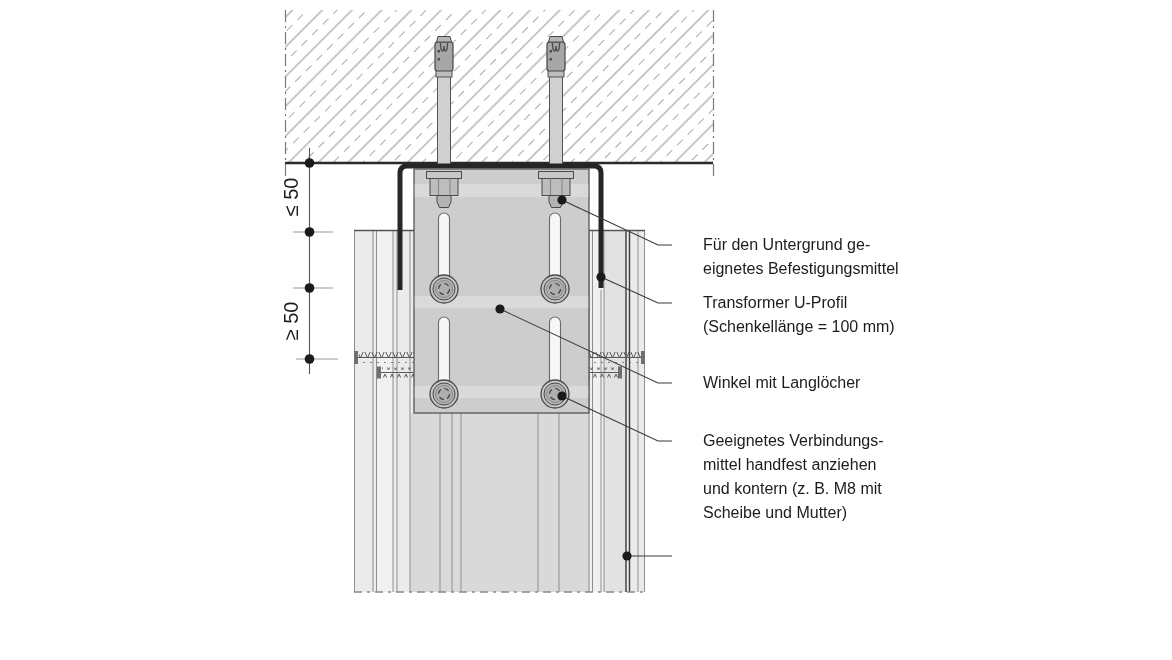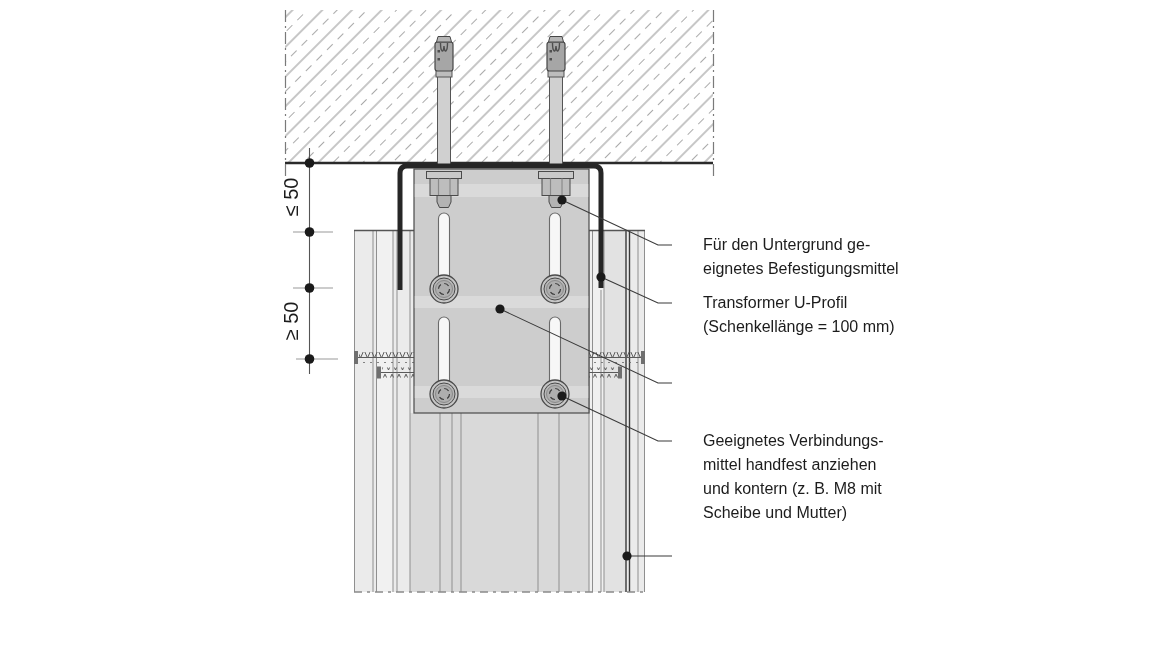--- a/index.html
+++ b/index.html
@@ -174,17 +174,18 @@
   </g>
 </svg>
 
   <div class="dim" style="left:291px;top:197px;">≤ 50</div>
   <div class="dim" style="left:291px;top:321px;">≥ 50</div>
 
   <div class="callout" style="top:233px;">Für den Untergrund ge-
 eignetes Befestigungsmittel</div>
   <div class="callout" style="top:291px;">Transformer U-Profil
 (Schenkellänge = 100 mm)</div>
+  <div class="callout" style="top:371px;">Winkel mit Langlöcher</div>
   <div class="callout" style="top:429px;">Geeignetes Verbindungs-
 mittel handfest anziehen
 und kontern (z. B. M8 mit
 Scheibe und Mutter)</div>
 </div>
 
 </body></html>

